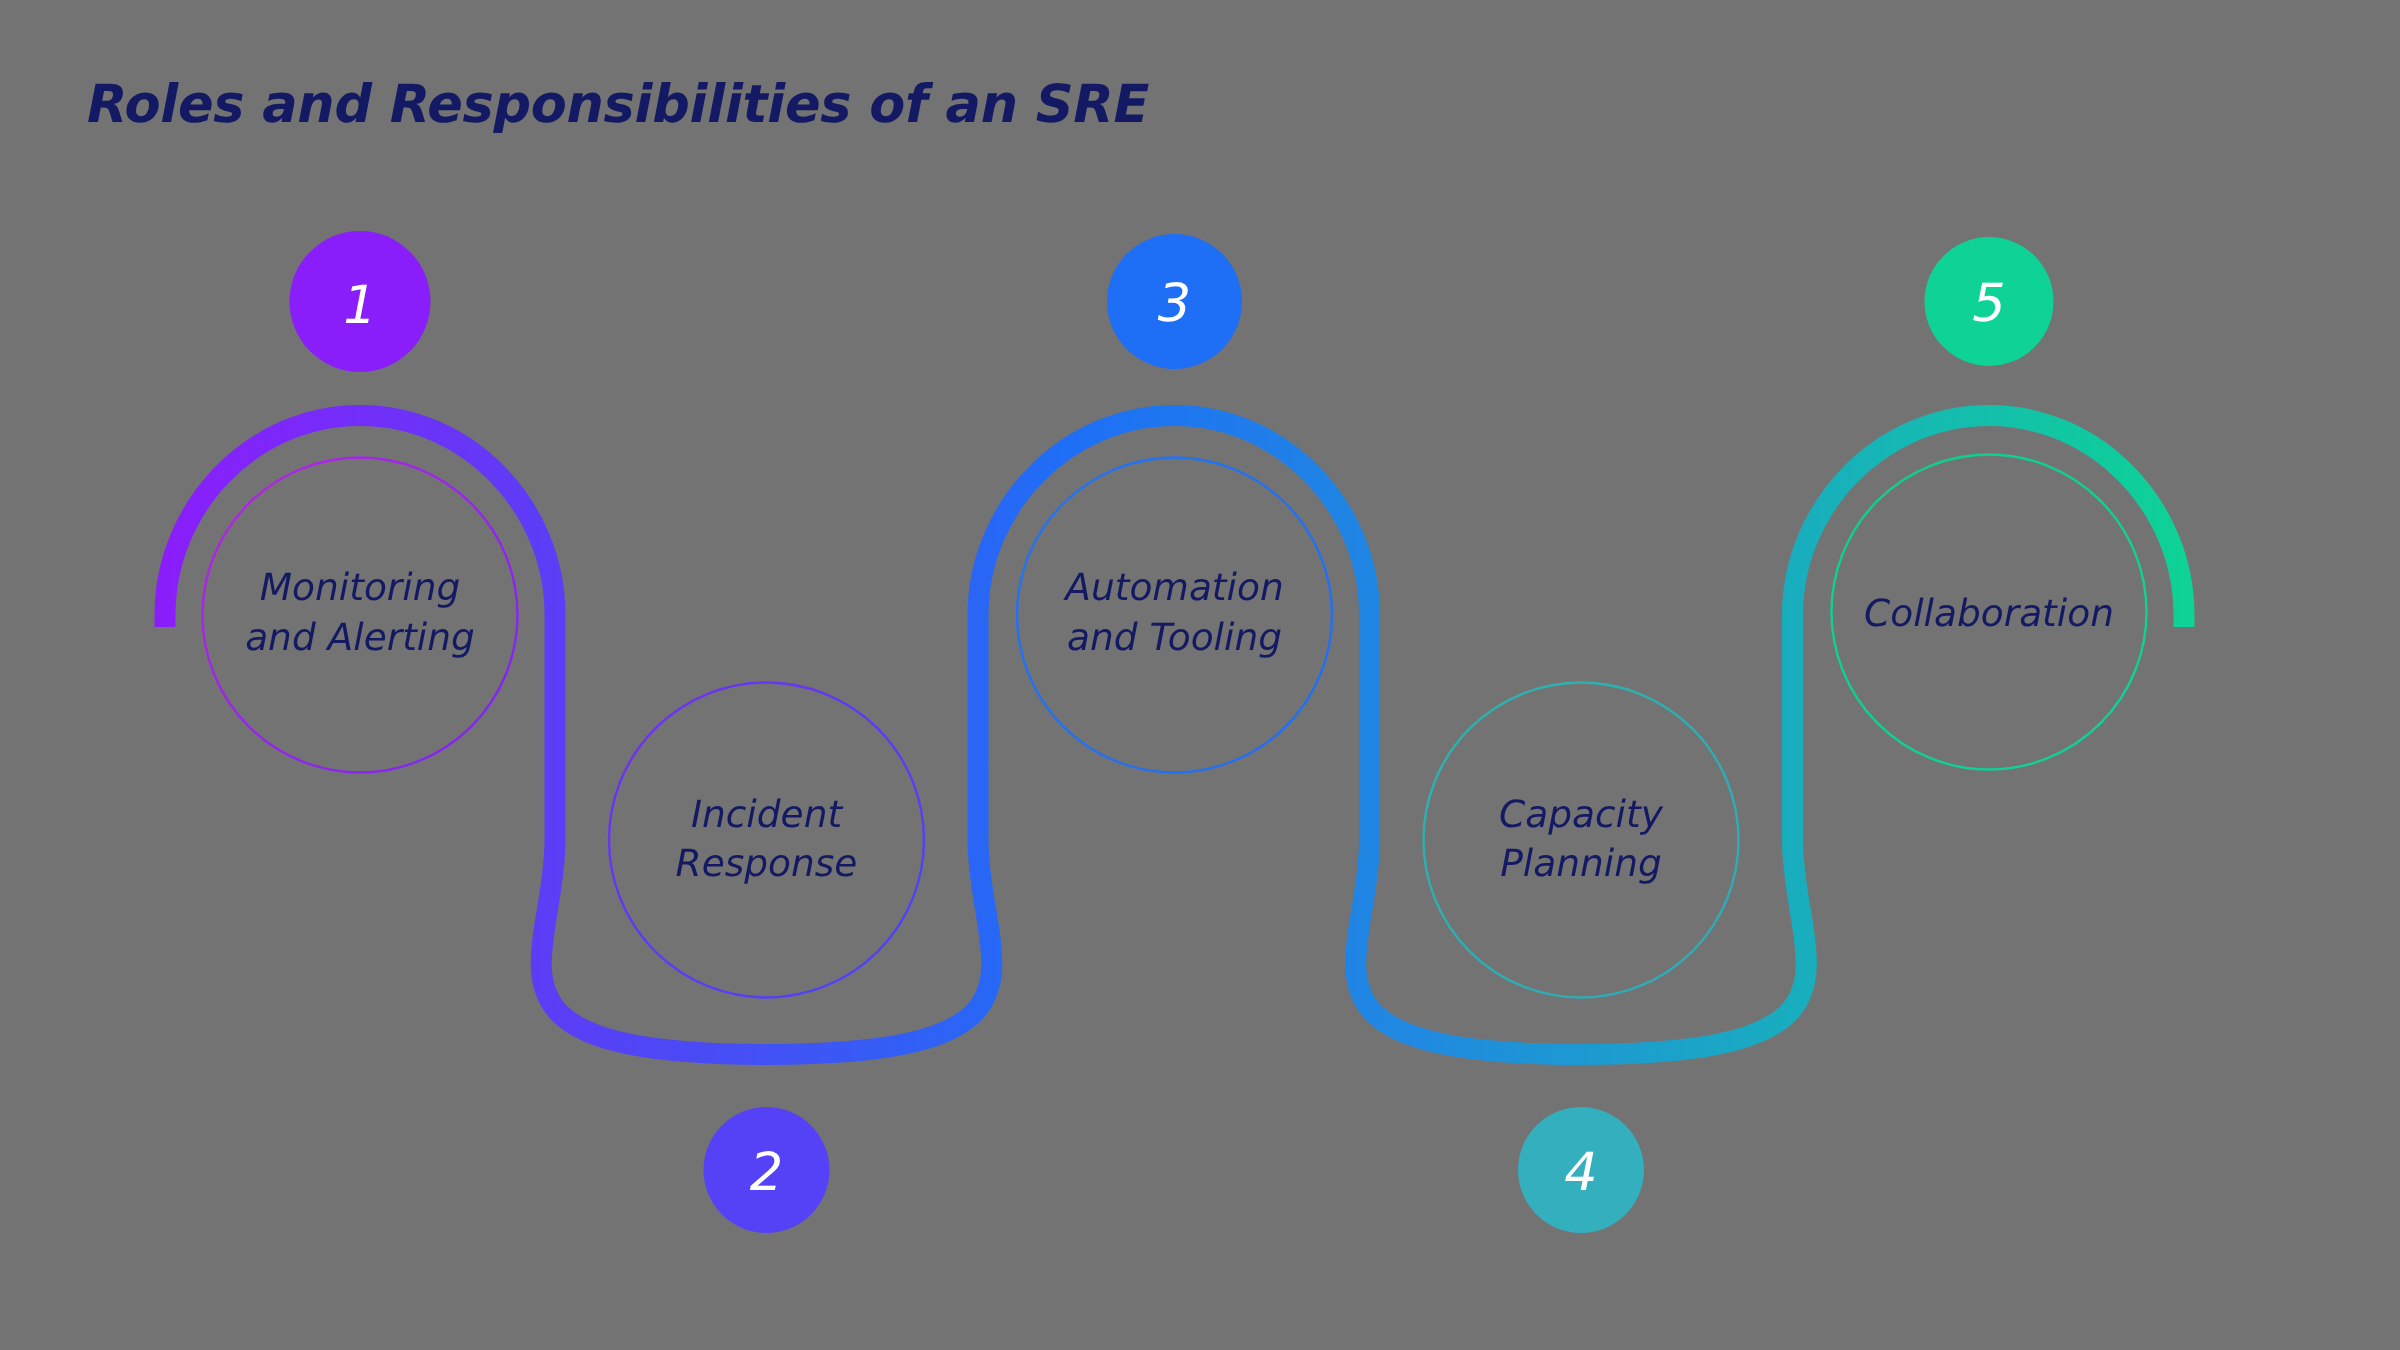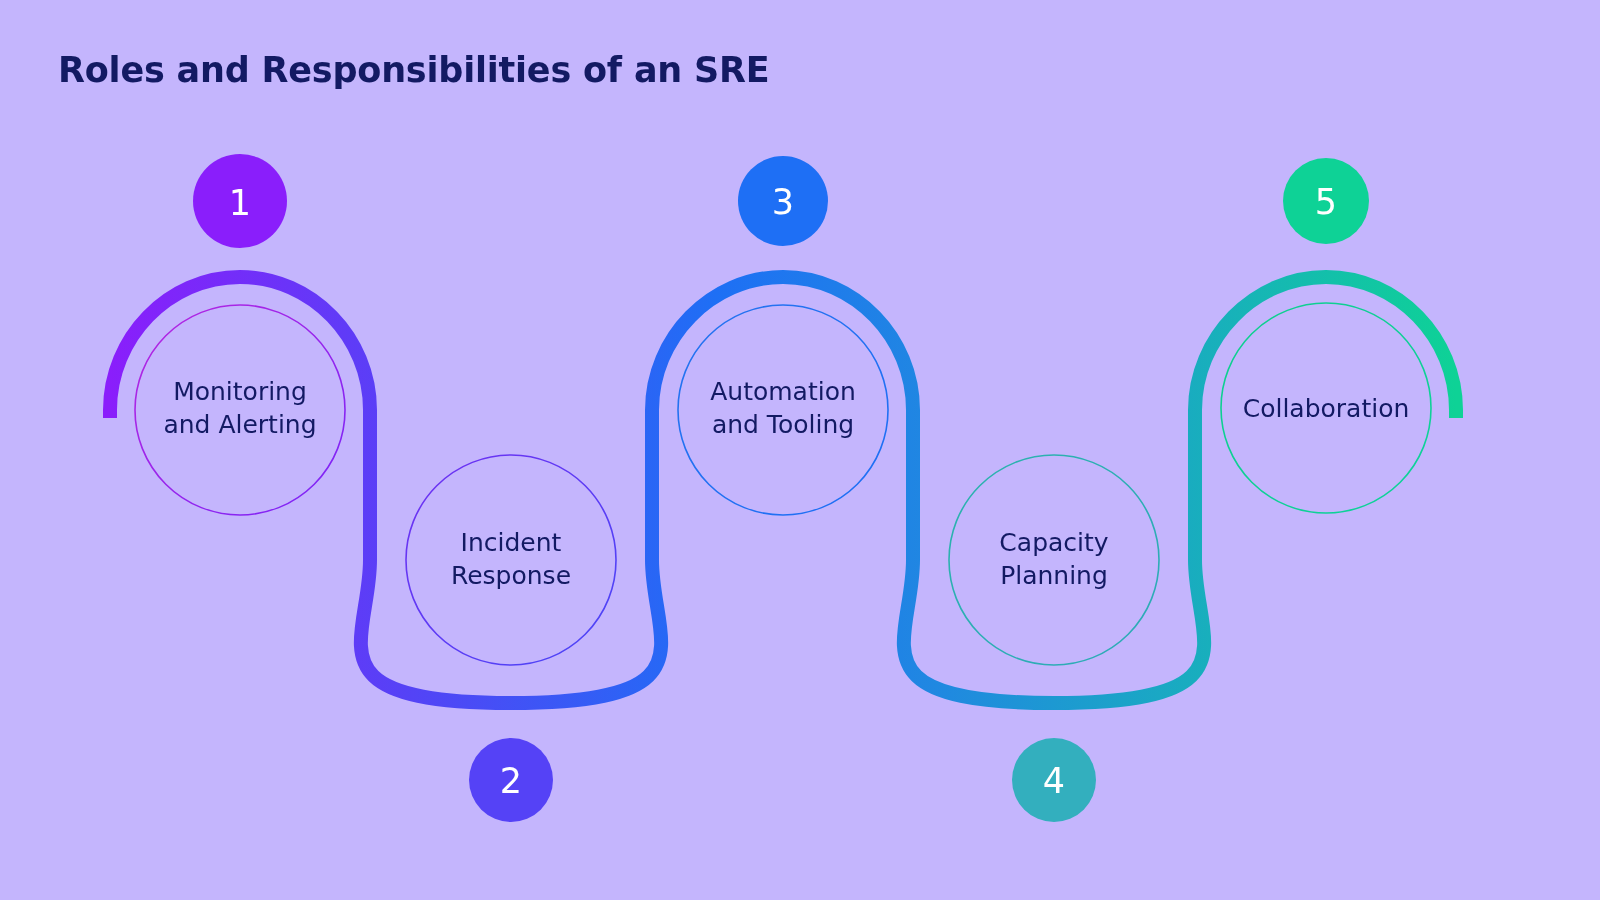--- a/index.html
+++ b/index.html
@@ -10,21 +10,22 @@
   body {
     width: 1600px;
     height: 900px;
     position: relative;
     overflow: hidden;
     font-family: "DejaVu Sans", "Liberation Sans", sans-serif;
   }
   #slide {
     position: absolute;
     inset: 0;
-    background: #c4b5fd;
+    background: #737373;
+    font-style: italic;
   }
   #page-title {
     position: absolute;
     left: 58px;
     top: 50px;
     font-size: 35px;
     font-weight: bold;
     letter-spacing: -0.2px;
     color: #131a63;
     white-space: nowrap;

